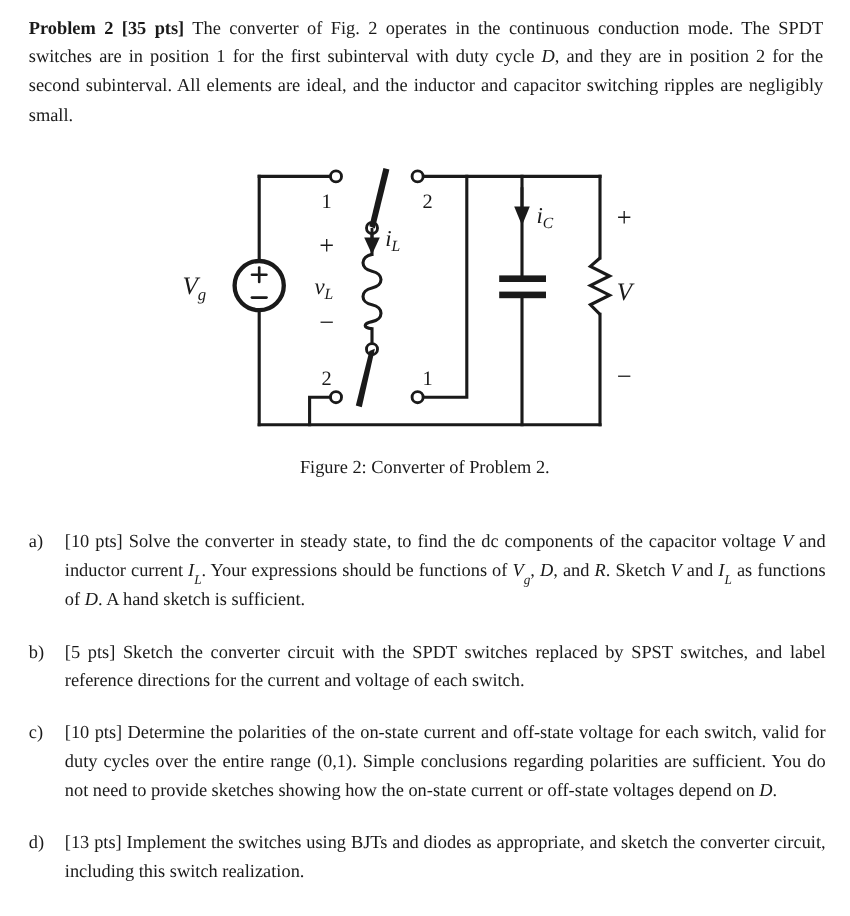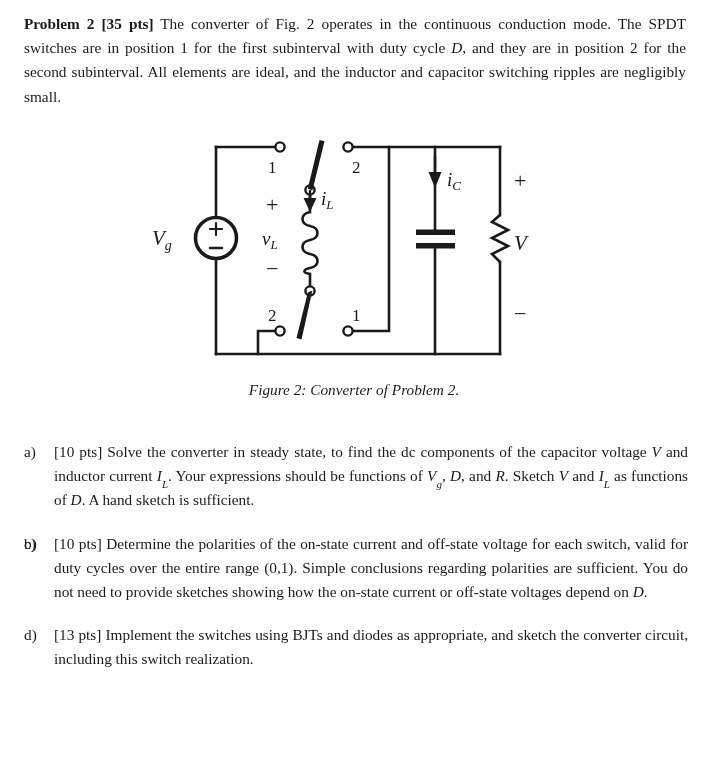--- a/index.html
+++ b/index.html
@@ -45,21 +45,20 @@
   }
   .figure svg { display: block; }
 
   .caption {
     position: absolute;
     left: 0;
     top: 381px;
     width: 708px;
     text-align: center;
     font-size: 15.3px;
-    font-style: italic;
   }
 
   
   .qlist {
     position: absolute;
     left: 24px;
     top: 440px;
     width: 664px;
   }
   .qitem {
@@ -203,20 +202,21 @@
 
   <div class="qlist">
 
     <div class="qitem">
       <span class="qmark">a)</span>
       <span>[10 pts] Solve the converter in steady state, to find the dc components of the capacitor voltage <span class="mi">V</span> and inductor current <span class="mi">I<sub>L</sub></span>. Your expressions should be functions of <span class="mi">V<sub>g</sub></span>, <span class="mi">D</span>, and <span class="mi">R</span>. Sketch <span class="mi">V</span> and <span class="mi">I<sub>L</sub></span> as functions of <span class="mi">D</span>. A hand sketch is sufficient.</span>
     </div>
 
     <div class="qitem">
       <span class="qmark">b)</span>
+      <span>[5 pts] Sketch the converter circuit with the SPDT switches replaced by SPST switches, and label reference directions for the current and voltage of each switch.</span>
     </div>
 
     <div class="qitem">
       <span class="qmark">c)</span>
       <span>[10 pts] Determine the polarities of the on-state current and off-state voltage for each switch, valid for duty cycles over the entire range (0,1). Simple conclusions regarding polarities are sufficient. You do not need to provide sketches showing how the on-state current or off-state voltages depend on <span class="mi">D</span>.</span>
     </div>
 
     <div class="qitem">
       <span class="qmark">d)</span>
       <span>[13 pts] Implement the switches using BJTs and diodes as appropriate, and sketch the converter circuit, including this switch realization.</span>

